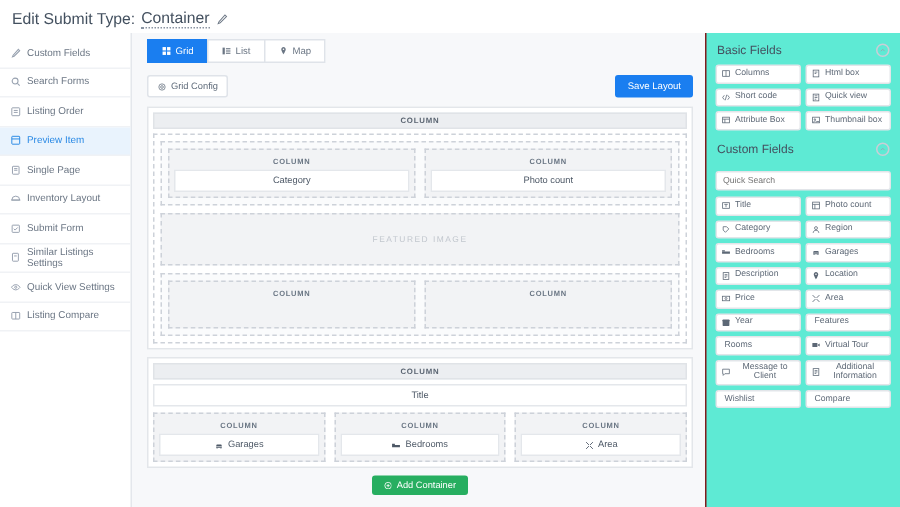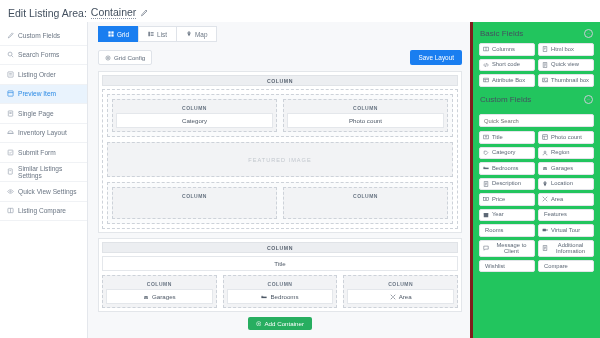--- a/index.html
+++ b/index.html
@@ -183,22 +183,22 @@
     display: flex; align-items: center; gap: 3px;
     color: #fff; font-size: 6.2px; cursor: pointer;
     font-family: "Liberation Sans", sans-serif;
   }
   .btn-add-container svg { width: 5.5px; height: 5.5px; display:block; }
 
   
   .rightpanel {
     width: 130px; flex: 0 0 130px;
     height: 316px;
-    background: #22c55e;
-    border-left: 3px solid #7f1d1d;
+    background: #5eead4;
+    border-left: 1px solid #7f1d1d;
     padding: 5px 6px;
     overflow: hidden;
   }
   .panel-title-row {
     display: flex; align-items: center; justify-content: space-between;
     padding: 2px 1px 5px 1px;
   }
   .panel-title { font-size: 8px; color: #44505f; }
   .collapse-ico {
     width: 9px; height: 9px; border-radius: 50%;
@@ -237,21 +237,21 @@
   }
   .panel-section { margin-bottom: 4px; }
   .panel-title-row.tight { padding-top: 4px; }
 </style>
 </head>
 <body>
 
 <div class="page">
 
   <div class="header">
-    <span class="header-label">Edit Listing Area:</span>
+    <span class="header-label">Edit Submit Type:</span>
     <span class="header-value">Container</span>
     <span class="pencil-icon">
       <svg viewBox="0 0 16 16" width="8" height="8" fill="none" stroke="#6b7684" stroke-width="1.4">
           <path d="M12 2l2 2-8.5 8.5L3 13.5l1-2.5z"></path>
         </svg>
     </span>
   </div>
 
   <div class="body">
 

